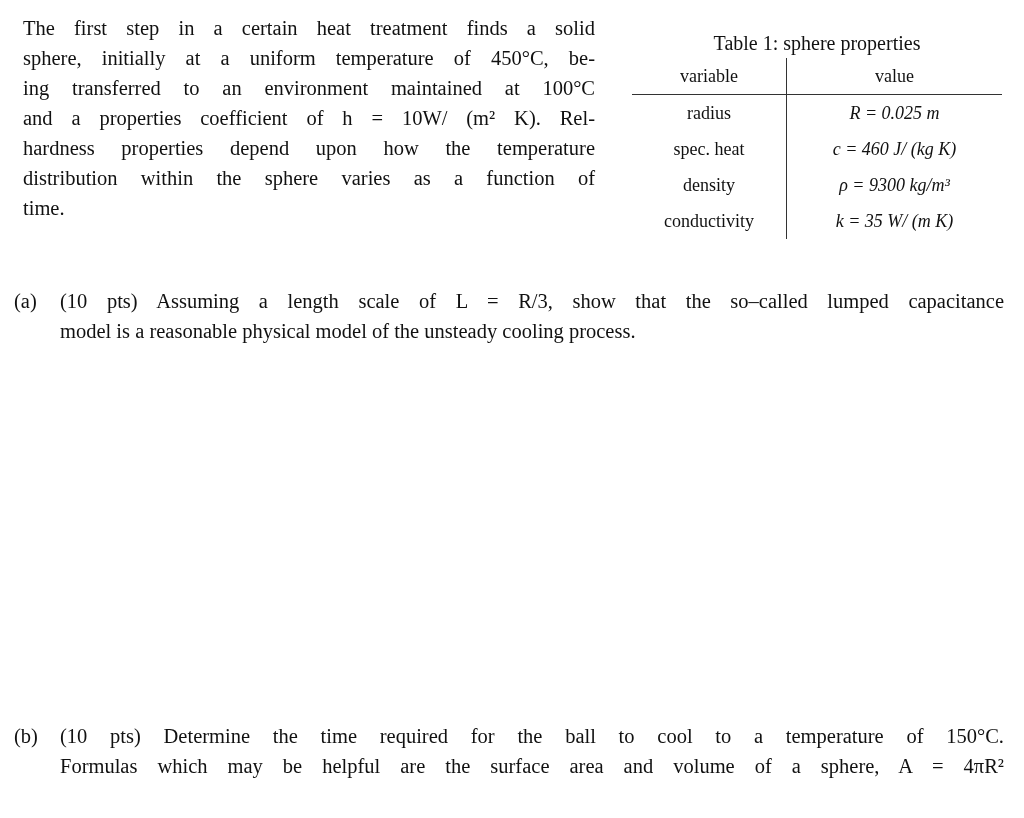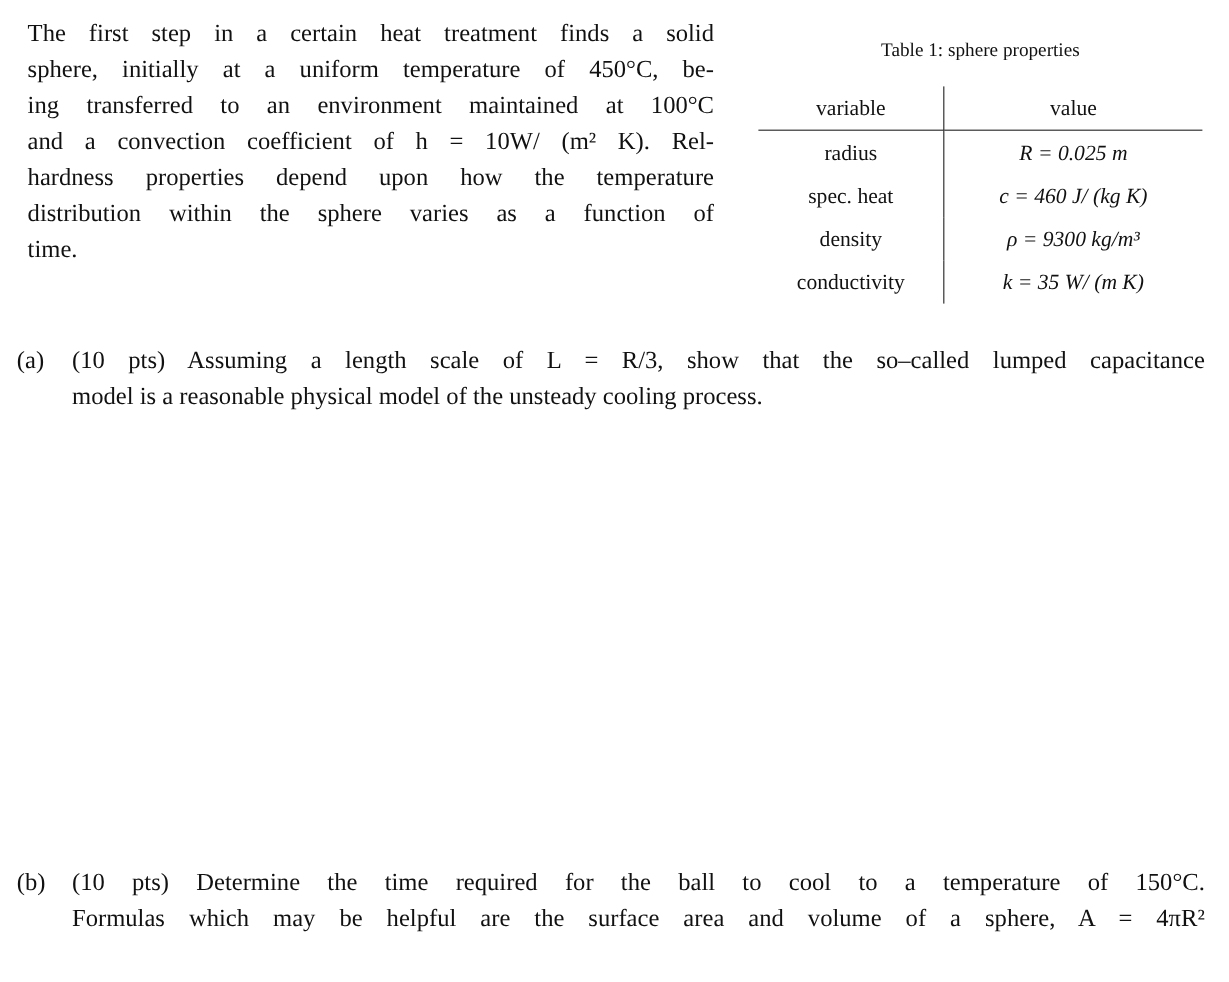--- a/index.html
+++ b/index.html
@@ -14,21 +14,21 @@
     font-family: "Liberation Serif", "DejaVu Serif", serif;
     margin-left: 14px;
   }
   .intro .line { display: block; text-align: justify; text-align-last: justify; white-space: nowrap; }
   .intro .line.last { text-align-last: left; }
   .m { font-style: italic; text-align: center; }
   .table-wrap {
     position: absolute; left: 632px; top: 28px; width: 370px;
     font-family: "Liberation Serif", "DejaVu Serif", serif;
   }
-  .caption { text-align: center; font-size: 16px; line-height: 30px; margin-bottom: 14px; }
+  .caption { text-align: center; font-size: 20px; line-height: 30px; margin-bottom: 0; }
   table { border-collapse: collapse; width: 370px; font-size: 18px; }
   th, td { font-weight: normal; text-align: center; padding: 0 6px; height: 36px; line-height: 36px; }
   th { height: 36px; border-bottom: 1.5px solid #333; }
   td.var, th.var { border-right: 1.5px solid #333; width: 142px; }
   .part {
     position: absolute; left: 14px; width: 990px;
     font-size: 20.5px; line-height: 30px;
     font-family: "Liberation Serif", "DejaVu Serif", serif;
   }
   .part .row { display: flex; }
@@ -39,21 +39,21 @@
   #part-a { top: 286px; }
   #part-b { top: 721px; }
 </style>
 </head>
 <body>
 
 <div class="intro">
   <span class="line">The first step in a certain heat treatment finds a solid</span>
   <span class="line">sphere, initially at a uniform temperature of 450°C, be-</span>
   <span class="line">ing transferred to an environment maintained at 100°C</span>
-  <span class="line">and a convection coefficient of h = 10W/ (m² K). Rel-</span>
+  <span class="line">and a properties coefficient of h = 10W/ (m² K). Rel-</span>
   <span class="line">hardness properties depend upon how the temperature</span>
   <span class="line">distribution within the sphere varies as a function of</span>
   <span class="line last">time.</span>
 </div>
 
 <div class="table-wrap">
   <div class="caption">Table 1: sphere properties</div>
   <table>
     <thead>
       <tr>

